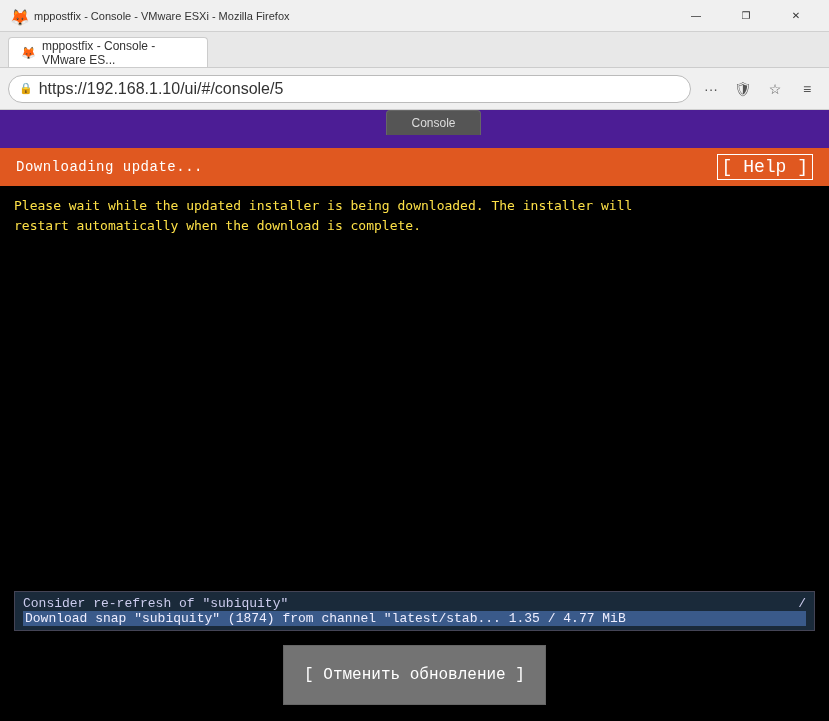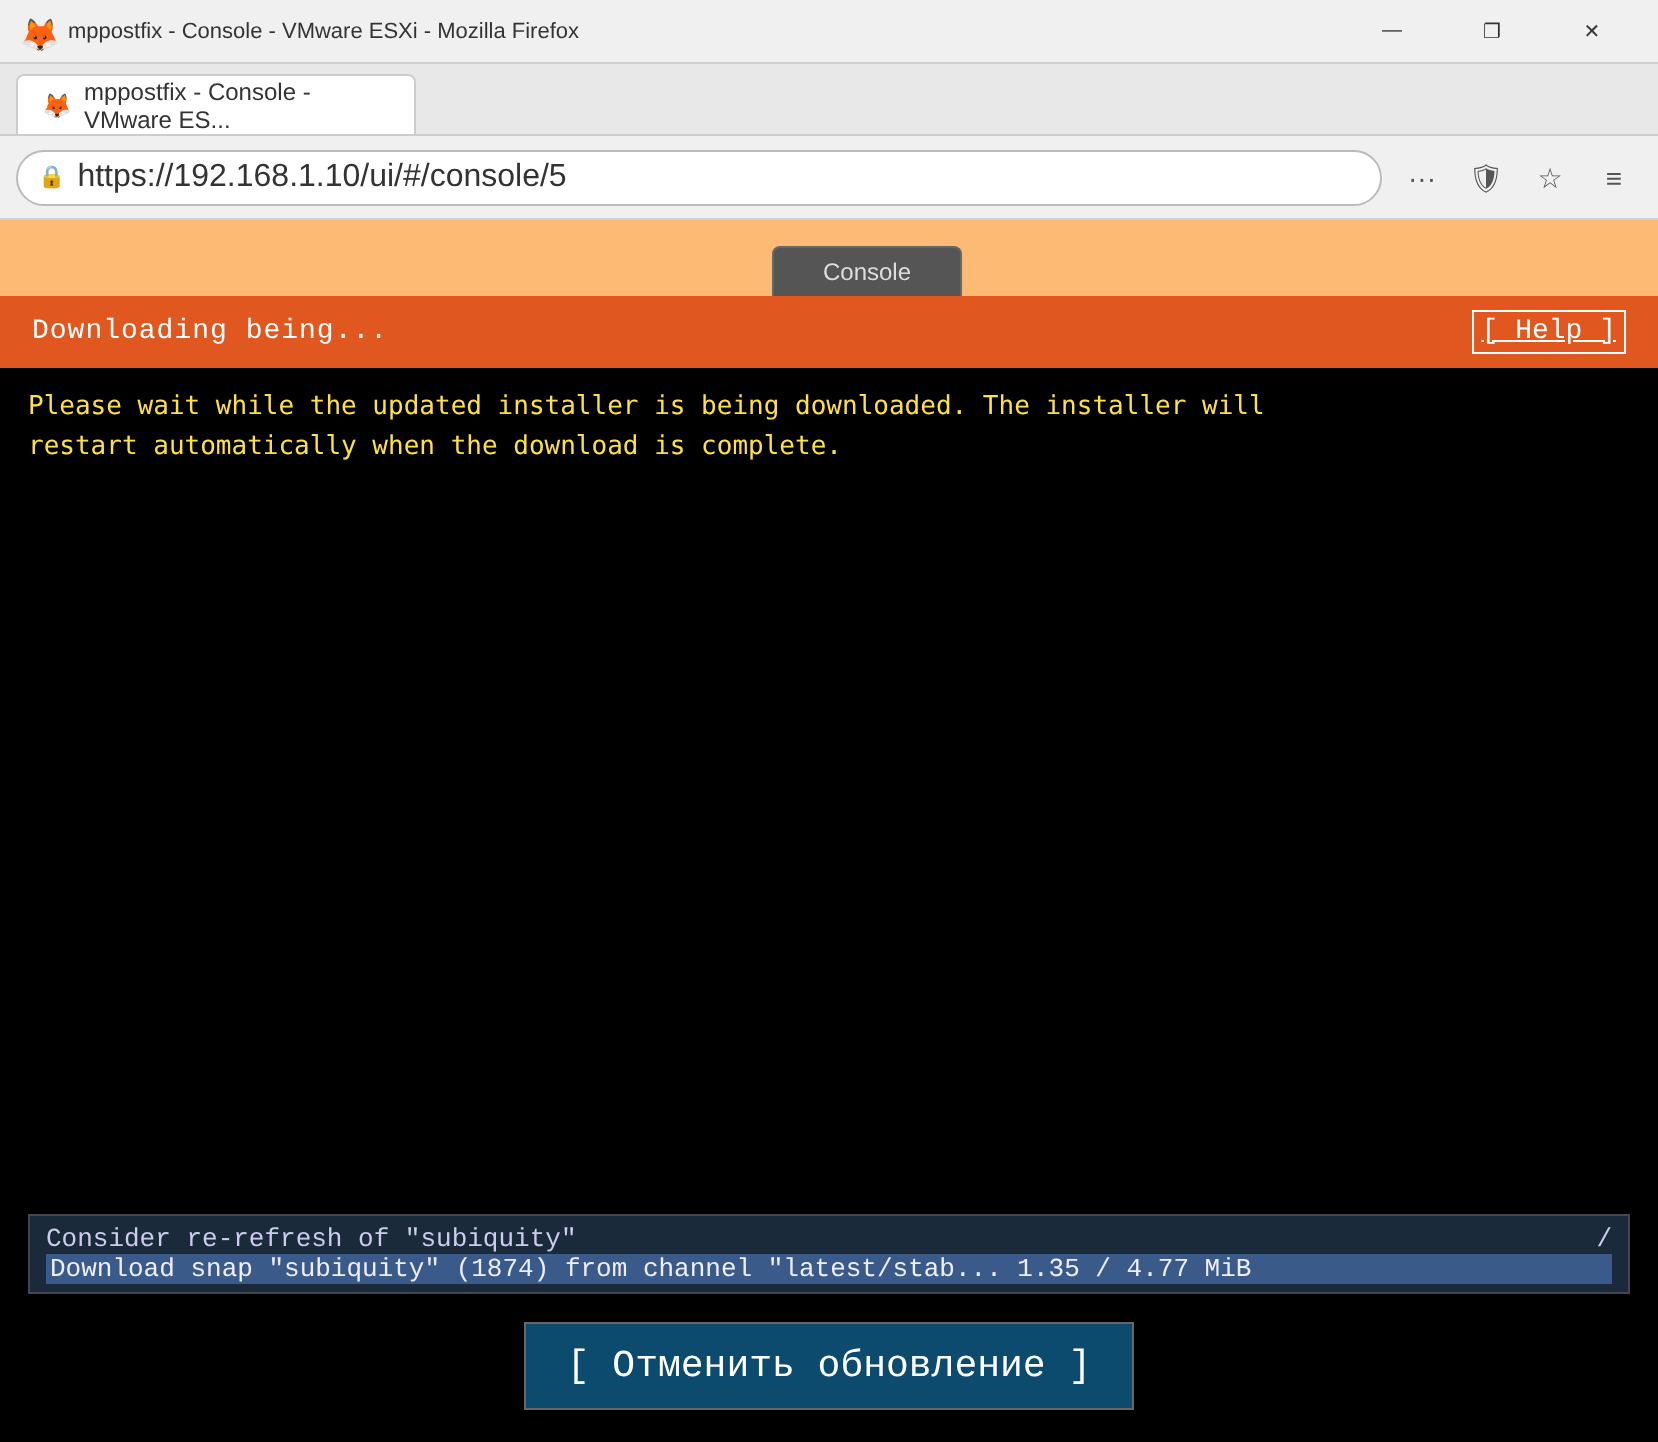--- a/index.html
+++ b/index.html
@@ -144,26 +144,25 @@
     .orange-bar-title {
       color: #fff;
       font-family: 'Courier New', monospace;
       font-size: 14px;
       font-weight: normal;
       letter-spacing: 0.5px;
     }
     .help-btn {
       color: #fff;
       font-family: 'Courier New', monospace;
-      font-size: 14px;
+      font-size: 18px;
       border: 1px solid #fff;
       padding: 2px 4px;
       cursor: pointer;
       background: transparent;
-      text-decoration: underline;
     }
 
     
     .terminal-content {
       padding: 10px 14px;
       color: #fde047;
       font-family: 'Courier New', monospace;
       font-size: 13px;
       line-height: 1.5;
       flex: 1;
@@ -194,35 +193,35 @@
     }
 
     
     .cancel-area {
       display: flex;
       justify-content: center;
       padding: 8px 0 16px 0;
       margin-top: auto;
     }
     .cancel-btn {
-      background: #0c4a6e;
+      background: #737373;
       color: #fff;
       font-family: 'Courier New', monospace;
-      font-size: 19px;
+      font-size: 16px;
       border: 1px solid #666;
-      padding: 10px 20px;
+      padding: 20px 20px;
       cursor: pointer;
     }
 
     
     .vmware-top-bar {
-      background: #fdba74;
+      background: #4c1d95;
       height: 38px;
       display: flex;
-      align-items: flex-end;
+      align-items: flex-start;
       justify-content: center;
       padding-left: 38px;
     }
     .vmware-console-tab {
       background: #555;
       color: #ddd;
       font-size: 12px;
       padding: 5px 24px;
       border-top-left-radius: 4px;
       border-top-right-radius: 4px;
@@ -279,21 +278,21 @@
 
 <div class="vmware-top-bar">
   <div class="vmware-console-tab">
     <span>Console</span>
   </div>
 </div>
 
 <div class="terminal-container">
 
   <div class="orange-bar">
-    <span class="orange-bar-title">Downloading being...</span>
+    <span class="orange-bar-title">Downloading update...</span>
     <button class="help-btn">[ Help ]</button>
   </div>
 
   <div class="terminal-content">
     <pre class="terminal-text">Please wait while the updated installer is being downloaded. The installer will
 restart automatically when the download is complete.</pre>
   </div>
 
   <div class="log-box">
     <div class="log-line">

